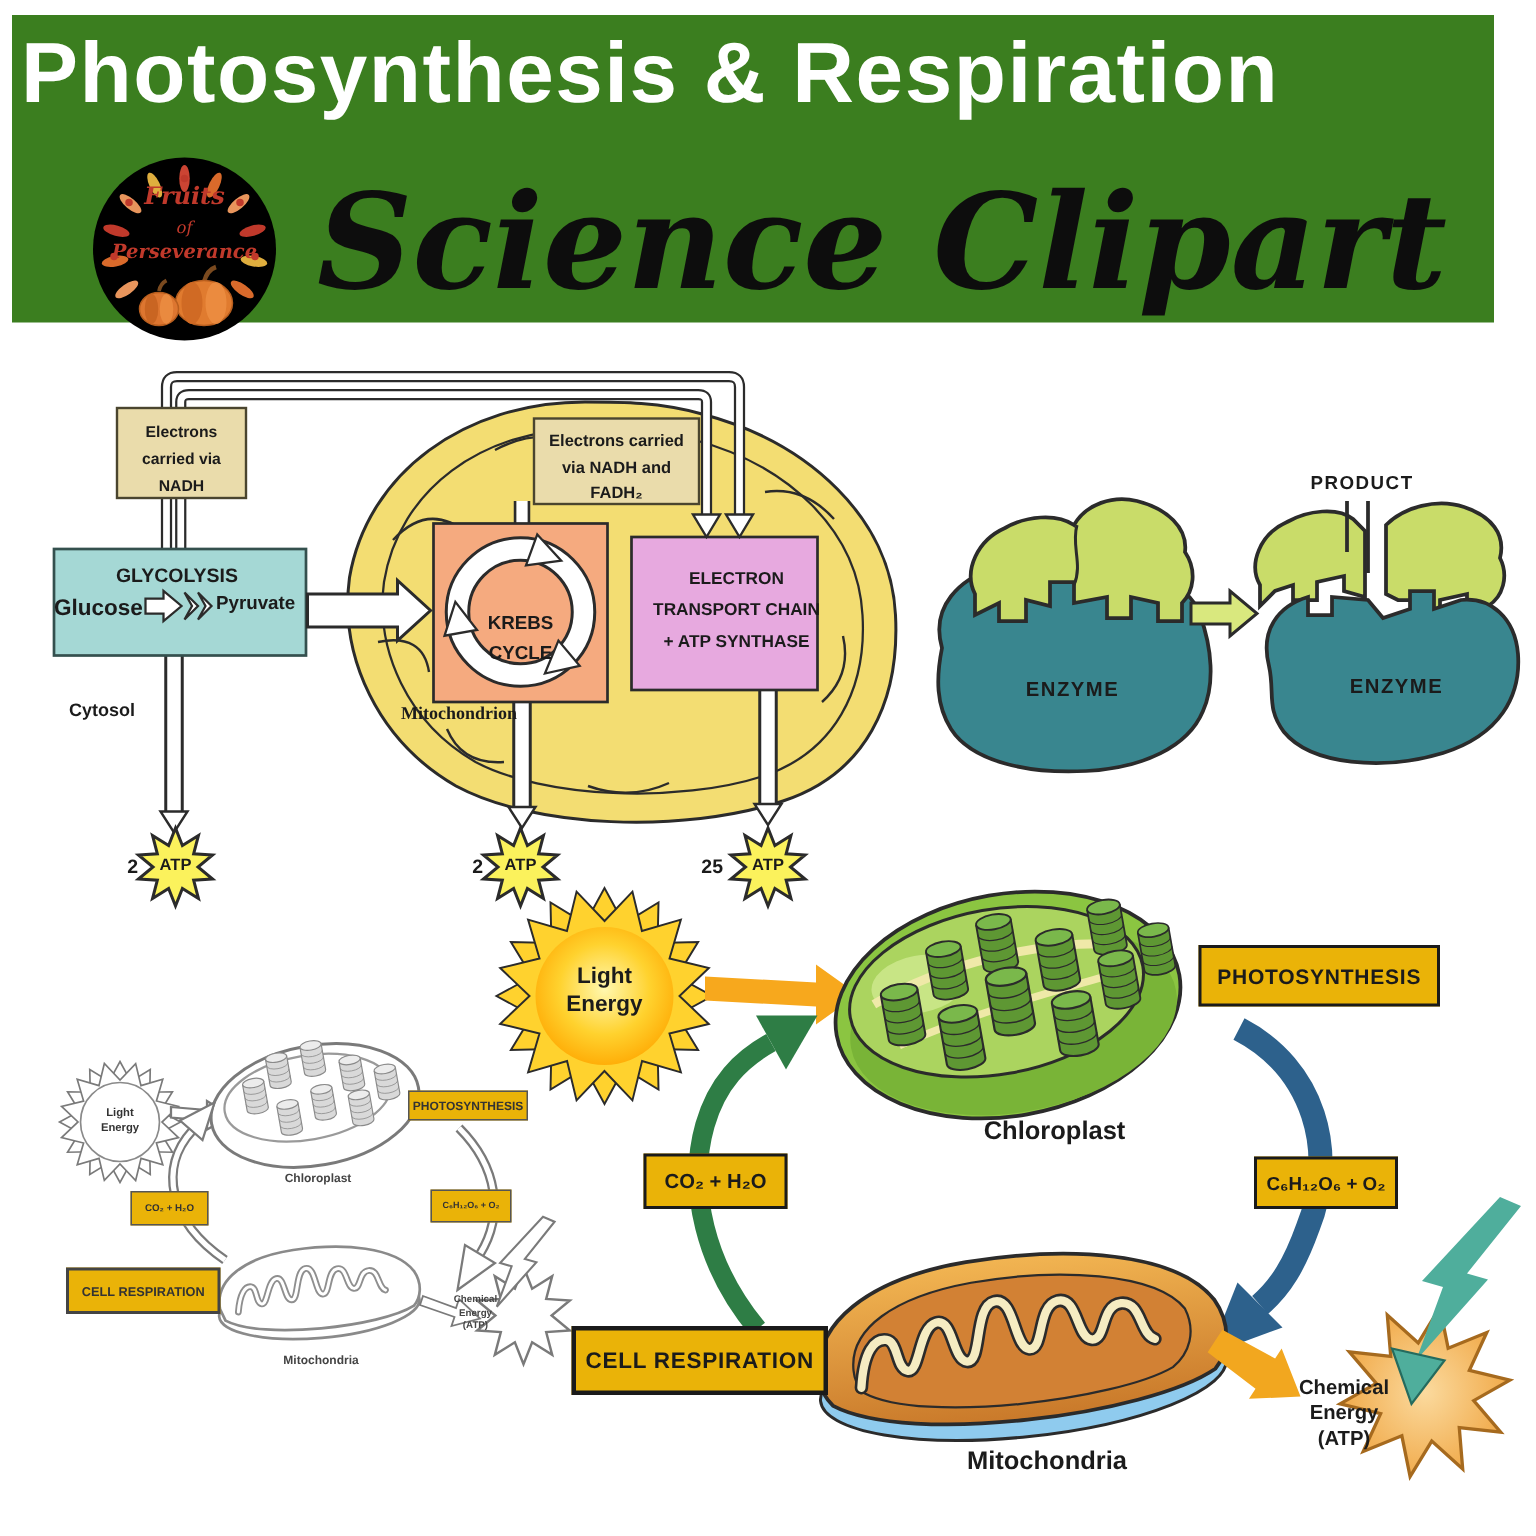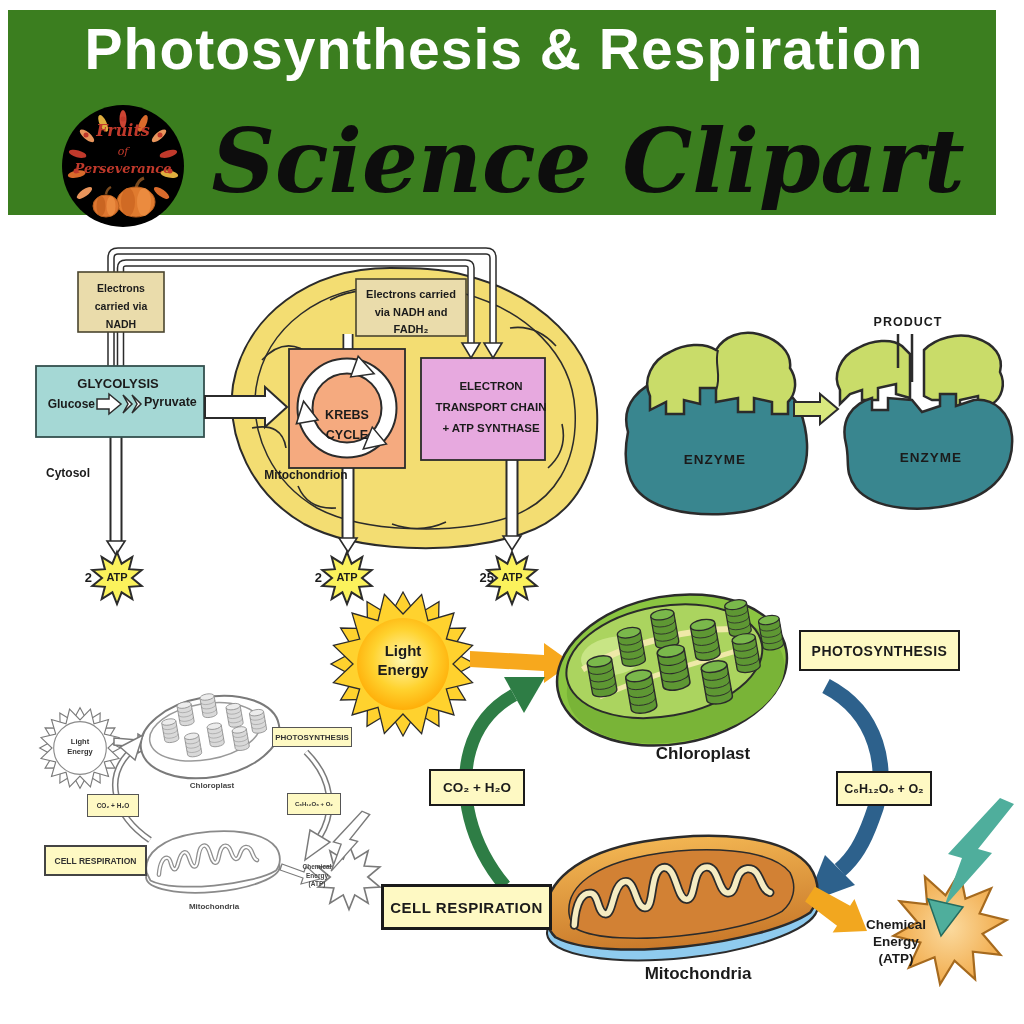--- a/index.html
+++ b/index.html
@@ -1,29 +1,29 @@
 <!DOCTYPE html>
 <html><head>
 <meta charset="utf-8">
 <style>
   html,body{margin:0;padding:0;background:#fff;}
   .canvas{position:relative;width:1024px;height:1024px;background:#fff;overflow:hidden;
           font-family:"Liberation Sans","DejaVu Sans",sans-serif;}
   .banner{position:absolute;left:8px;top:10px;width:988px;height:205px;background:#3B7E1F;z-index:3;}
-  .title{position:absolute;left:14px;top:16px;width:980px;text-align:center;color:#fff;
+  .title{position:absolute;left:14px;top:16px;width:980px;color:#fff;
          font-size:57px;font-weight:bold;letter-spacing:1px;z-index:4;}
   .subtitle{position:absolute;left:168px;top:92px;width:840px;height:140px;line-height:138px;text-align:center;
             font-family:"DejaVu Serif","Liberation Serif",serif;font-style:italic;font-weight:bold;
             font-size:88px;color:#0d0d0d;z-index:5;}
   .logo{position:absolute;left:62px;top:105px;width:122px;height:122px;border-radius:50%;background:#000000;z-index:6;}
   .logo-text{position:absolute;width:100%;text-align:center;color:#c0392b;
              font-family:"DejaVu Serif","Liberation Serif",serif;font-style:italic;z-index:2;}
   #art{position:absolute;left:0;top:0;z-index:1;}
   .lbl{position:absolute;font-weight:bold;color:#1b1b1b;text-align:center;z-index:2;}
-  .box{position:absolute;background:#fef9c3;border:2.5px solid #1a1a1a;display:flex;align-items:center;
+  .box{position:absolute;background:#eab308;border:2.5px solid #1a1a1a;display:flex;align-items:center;
        justify-content:center;font-weight:bold;color:#1b1b1b;text-align:center;z-index:2;}
   .bwbox{border-width:1.5px;border-color:#555;color:#333;}
   .line{display:block;}
 </style>
 </head>
 <body>
 
 <div class="canvas">
 
 <svg id="art" width="1024" height="1024" viewBox="0 0 1024 1024">
@@ -218,39 +218,39 @@
   <span class="line">Electrons</span>
   <span class="line">carried via</span>
   <span class="line">NADH</span>
 </div>
 <div class="lbl" style="left:356px;top:286px;width:110px;font-size:11px;line-height:17.5px;">
   <span class="line">Electrons carried</span>
   <span class="line">via NADH and</span>
   <span class="line">FADH₂</span>
 </div>
 <div class="lbl" style="left:36px;top:376px;width:164px;font-size:13px;">GLYCOLYSIS</div>
-<div class="lbl" style="left:36px;top:397px;width:59px;font-size:12px;text-align:right;">Glucose</div>
+<div class="lbl" style="left:36px;top:397px;width:59px;font-size:15px;text-align:right;">Glucose</div>
 <div class="lbl" style="left:144px;top:395px;width:62px;font-size:12.5px;text-align:left;">Pyruvate</div>
 <div class="lbl" style="left:289px;top:388px;width:116px;font-size:12.5px;line-height:20px;margin-top:17px;">
   <span class="line">KREBS</span>
   <span class="line">CYCLE</span>
 </div>
 <div class="lbl" style="left:421px;top:376px;width:140px;font-size:11.5px;line-height:21px;">
   <span class="line">ELECTRON</span>
   <span class="line">TRANSPORT CHAIN</span>
   <span class="line">+ ATP SYNTHASE</span>
 </div>
 <div class="lbl" style="left:36px;top:466px;width:64px;font-size:12px;">Cytosol</div>
-<div class="lbl" style="left:246px;top:468px;width:120px;font-size:12px;">Mitochondrion</div>
+<div class="lbl" style="left:246px;top:468px;width:120px;font-size:12px;font-family:Liberation Serif, serif;">Mitochondrion</div>
 
 <div class="lbl" style="left:72px;top:570px;width:20px;font-size:13px;text-align:right;">2</div>
 <div class="lbl" style="left:97px;top:571px;width:40px;font-size:11px;">ATP</div>
 <div class="lbl" style="left:302px;top:570px;width:20px;font-size:13px;text-align:right;">2</div>
 <div class="lbl" style="left:327px;top:571px;width:40px;font-size:11px;">ATP</div>
-<div class="lbl" style="left:468px;top:570px;width:26px;font-size:13px;text-align:right;">25</div>
+<div class="lbl" style="left:456px;top:570px;width:26px;font-size:13px;text-align:right;">25</div>
 <div class="lbl" style="left:492px;top:571px;width:40px;font-size:11px;">ATP</div>
 
 <div class="lbl" style="left:660px;top:452px;width:110px;font-size:13.5px;letter-spacing:1px;">ENZYME</div>
 <div class="lbl" style="left:876px;top:450px;width:110px;font-size:13.5px;letter-spacing:1px;">ENZYME</div>
 <div class="lbl" style="left:858px;top:315px;width:100px;font-size:12.5px;letter-spacing:1px;">PRODUCT</div>
 
 <div class="lbl" style="left:353px;top:641px;width:100px;font-size:15px;line-height:19px;">
   <span class="line">Light</span>
   <span class="line">Energy</span>
 </div>

